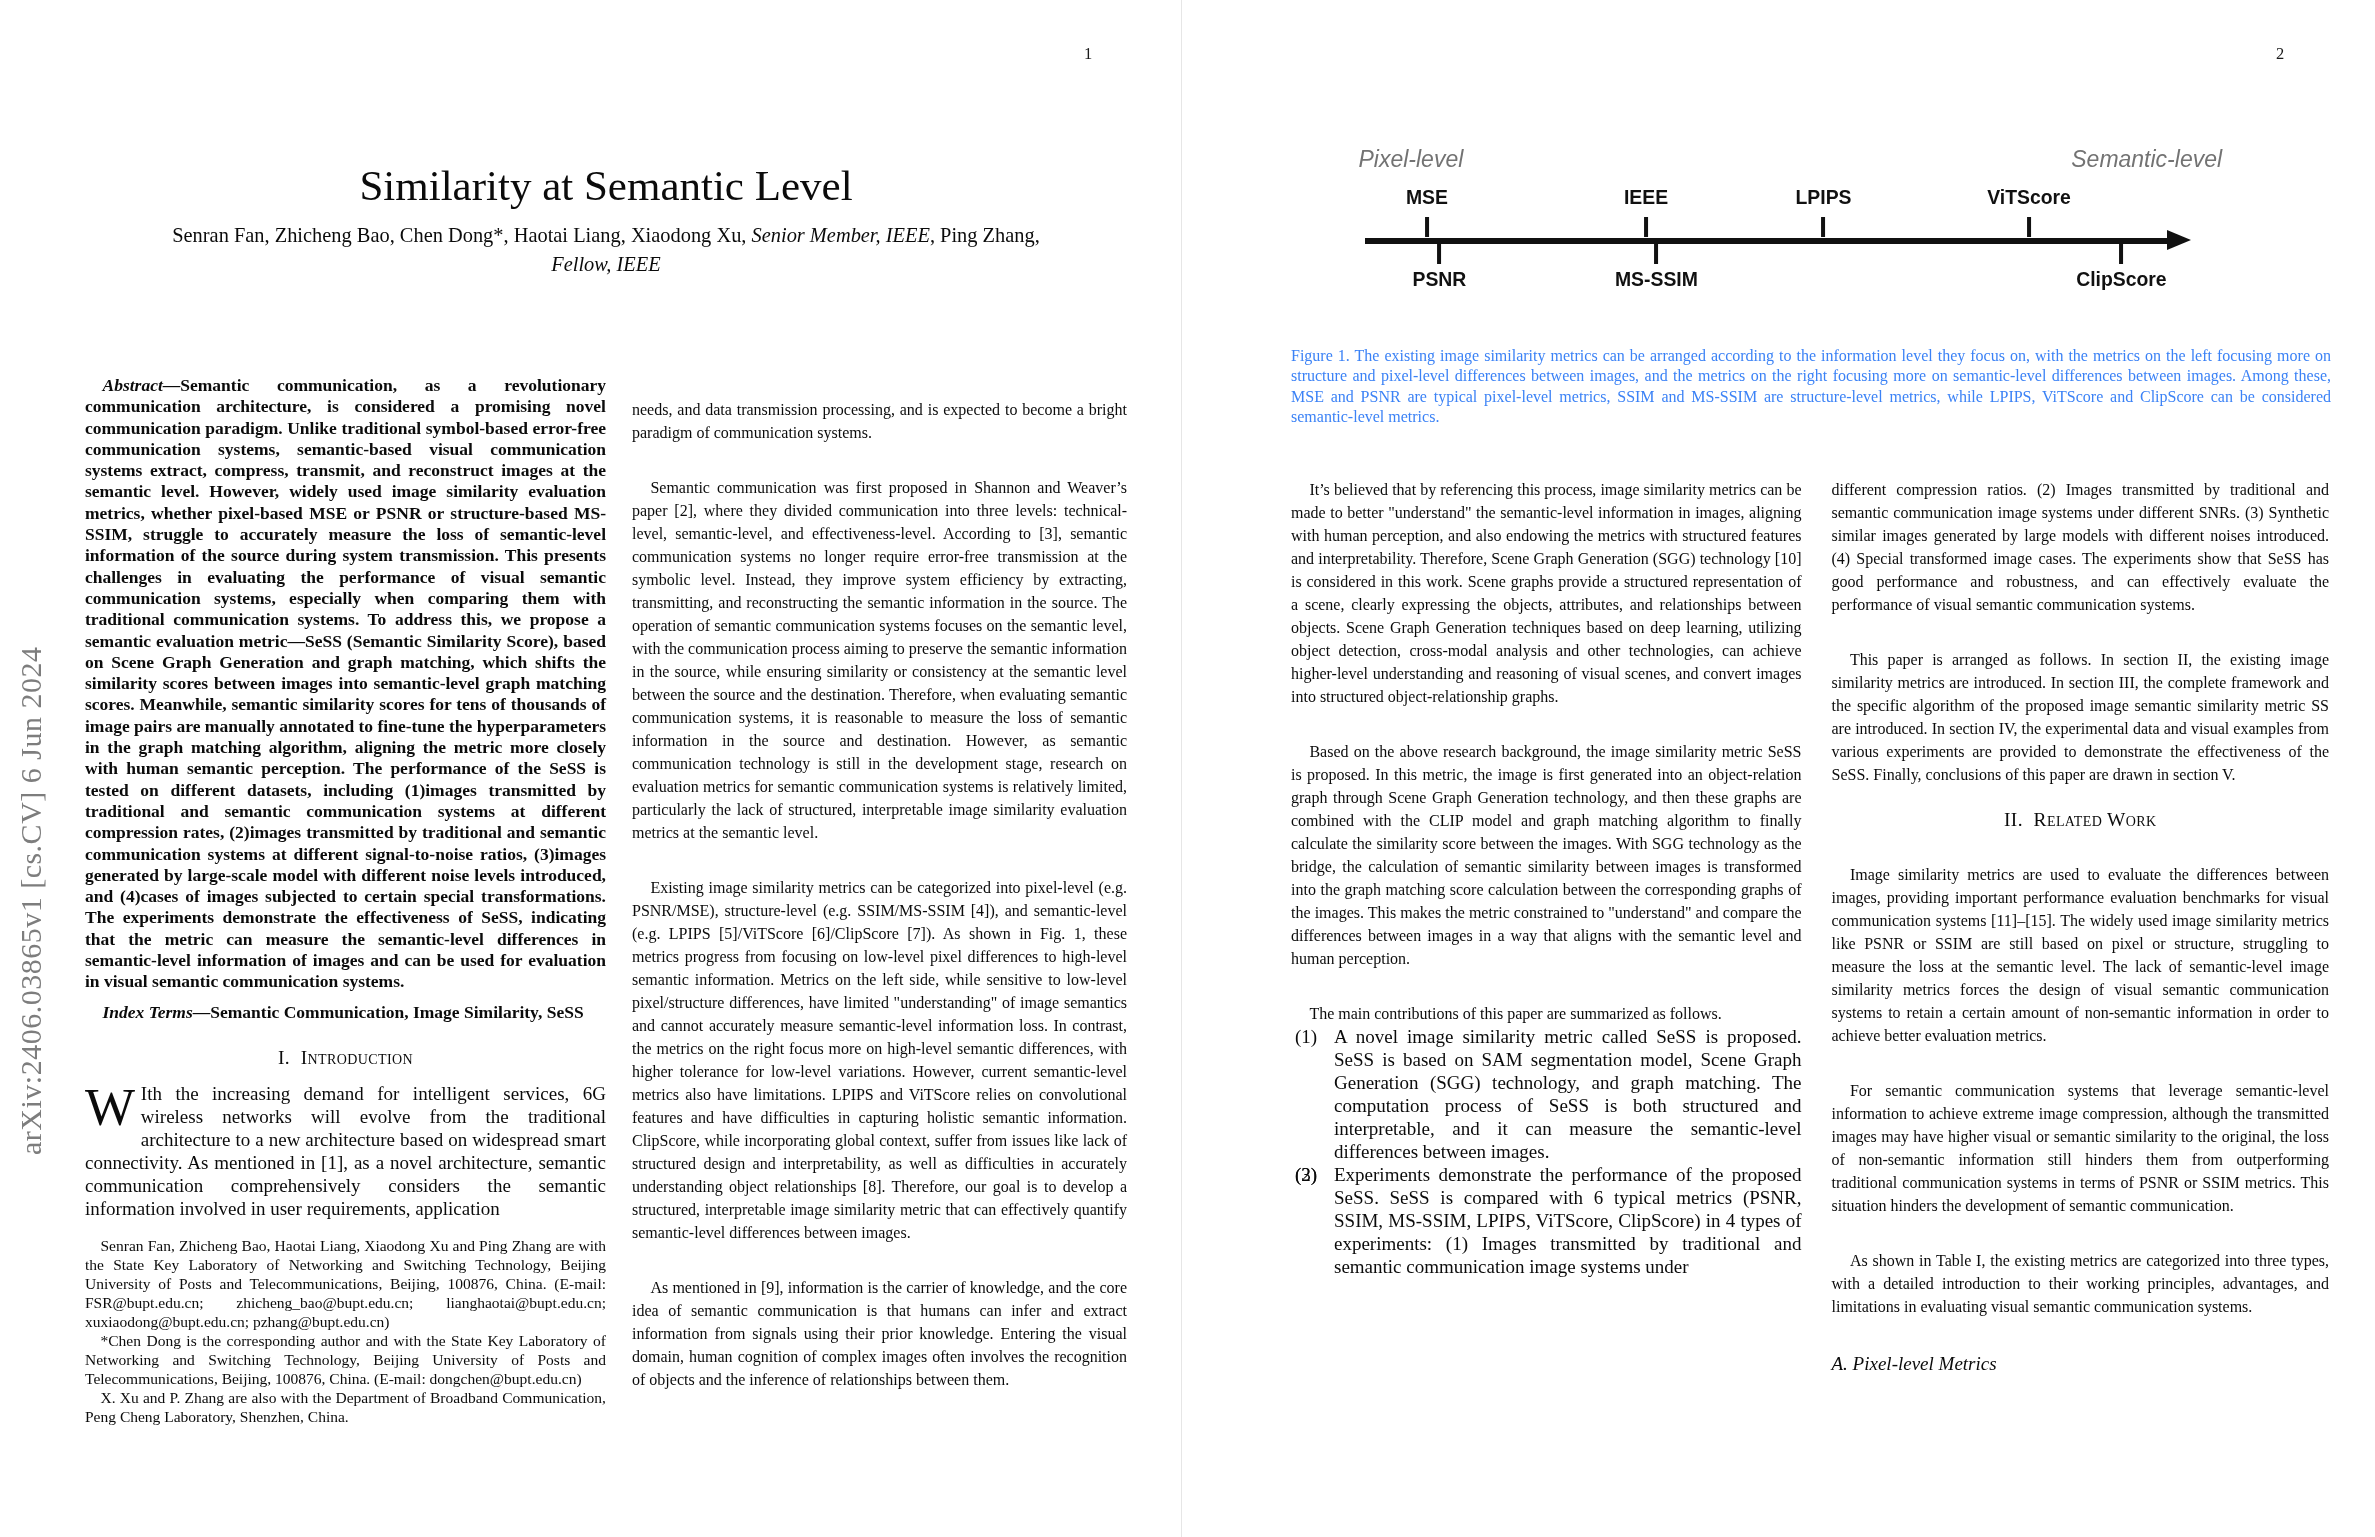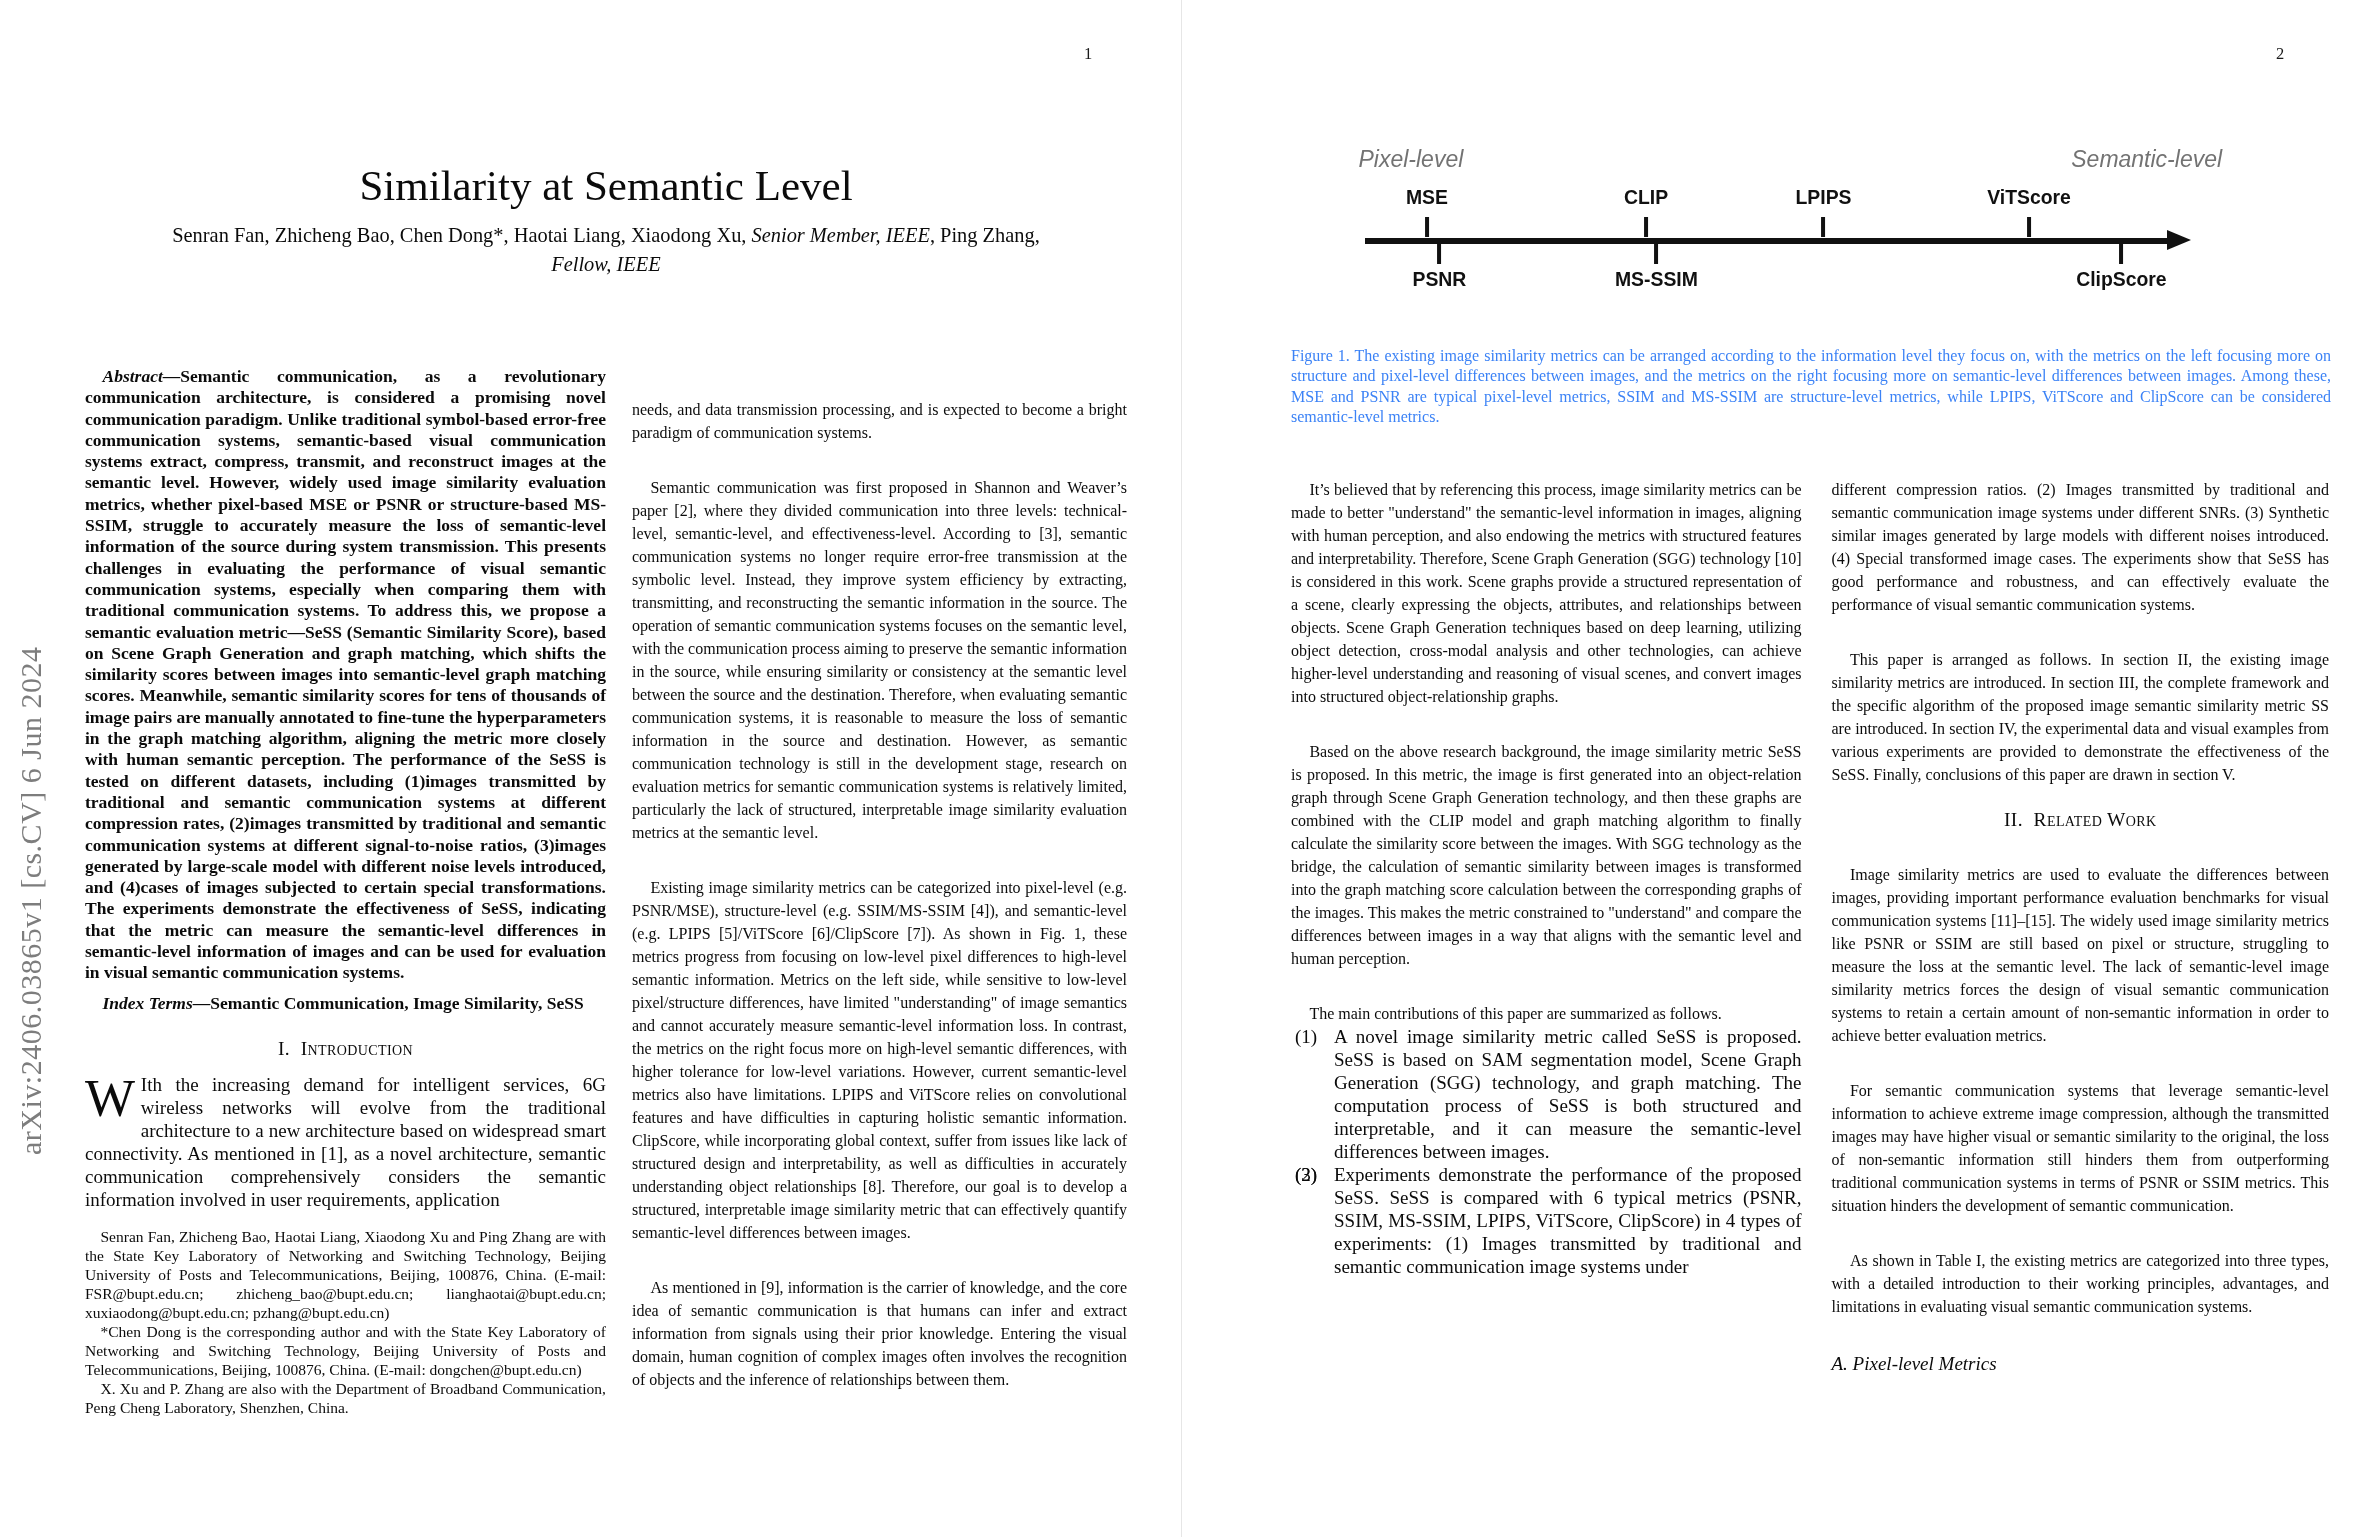--- a/index.html
+++ b/index.html
@@ -31,21 +31,21 @@
   .it { font-style:italic;text-align:center; }
 
   .cols1 { position:absolute; left:85px; top:366px; width:1042px; display:flex; gap:26px; }
   .colA { width:521px; }
   .colB { width:495px; }
   .cols2 { position:absolute; left:1291px; top:446px; width:1038px; display:flex; gap:30px; }
   .colC { width:511px; }
   .colD { width:498px; }
 
   p { margin:0; }
-  .abstract, .idx { font-weight:bold; font-size:17.5px; line-height:21.3px; text-align:justify; text-indent:17.5px; }
+  .abstract, .idx { font-weight:bold; font-size:17.5px; line-height:21.3px; text-align:justify; text-indent:17.5px;margin-top:9px; }
   .idx { margin-top:9.7px; }
   .sec-heading {
     text-align:center; font-size:19.4px; margin-top:23px; margin-bottom:13.6px;
     font-variant:small-caps; letter-spacing:0.4px;
   }
   .sec-num { margin-right:10.7px; }
   .body-p { font-size:16px; line-height:23px; text-align:justify; text-indent:18.4px;margin-top:32px; }
   .no-indent { text-indent:0; }
   .intro-p { font-size:19px; line-height:23px; text-align:justify; }
   .dropcap { float:left; font-size:53px; line-height:44px; padding:2.9px 5.8px 0 0; }
@@ -124,21 +124,21 @@
       <p class="body-p">Existing image similarity metrics can be categorized into pixel-level (e.g. PSNR/MSE), structure-level (e.g. SSIM/MS-SSIM [4]), and semantic-level (e.g. LPIPS [5]/ViTScore [6]/ClipScore [7]). As shown in Fig. 1, these metrics progress from focusing on low-level pixel differences to high-level semantic information. Metrics on the left side, while sensitive to low-level pixel/structure differences, have limited "understanding" of image semantics and cannot accurately measure semantic-level information loss. In contrast, the metrics on the right focus more on high-level semantic differences, with higher tolerance for low-level variations. However, current semantic-level metrics also have limitations. LPIPS and ViTScore relies on convolutional features and have difficulties in capturing holistic semantic information. ClipScore, while incorporating global context, suffer from issues like lack of structured design and interpretability, as well as difficulties in accurately understanding object relationships [8]. Therefore, our goal is to develop a structured, interpretable image similarity metric that can effectively quantify semantic-level differences between images.</p>
       <p class="body-p">As mentioned in [9], information is the carrier of knowledge, and the core idea of semantic communication is that humans can infer and extract information from signals using their prior knowledge. Entering the visual domain, human cognition of complex images often involves the recognition of objects and the inference of relationships between them.</p>
     </div>
   </div>
 
   <div class="fig">
     <div class="fig-edge-label fig-edge-left">Pixel-level</div>
     <div class="fig-edge-label fig-edge-right">Semantic-level</div>
 
     <div class="fig-label" style="left:13.1%">MSE</div>
-    <div class="fig-label" style="left:34.2%">CLIP</div>
+    <div class="fig-label" style="left:34.2%">IEEE</div>
     <div class="fig-label" style="left:51.3%">LPIPS</div>
     <div class="fig-label" style="left:71.1%">ViTScore</div>
 
     <div class="fig-tick tick-above" style="left:13.1%"></div>
     <div class="fig-tick tick-above" style="left:34.2%"></div>
     <div class="fig-tick tick-above" style="left:51.3%"></div>
     <div class="fig-tick tick-above" style="left:71.1%"></div>
 
     <div class="fig-line"></div>
     <div class="fig-arrow"></div>

